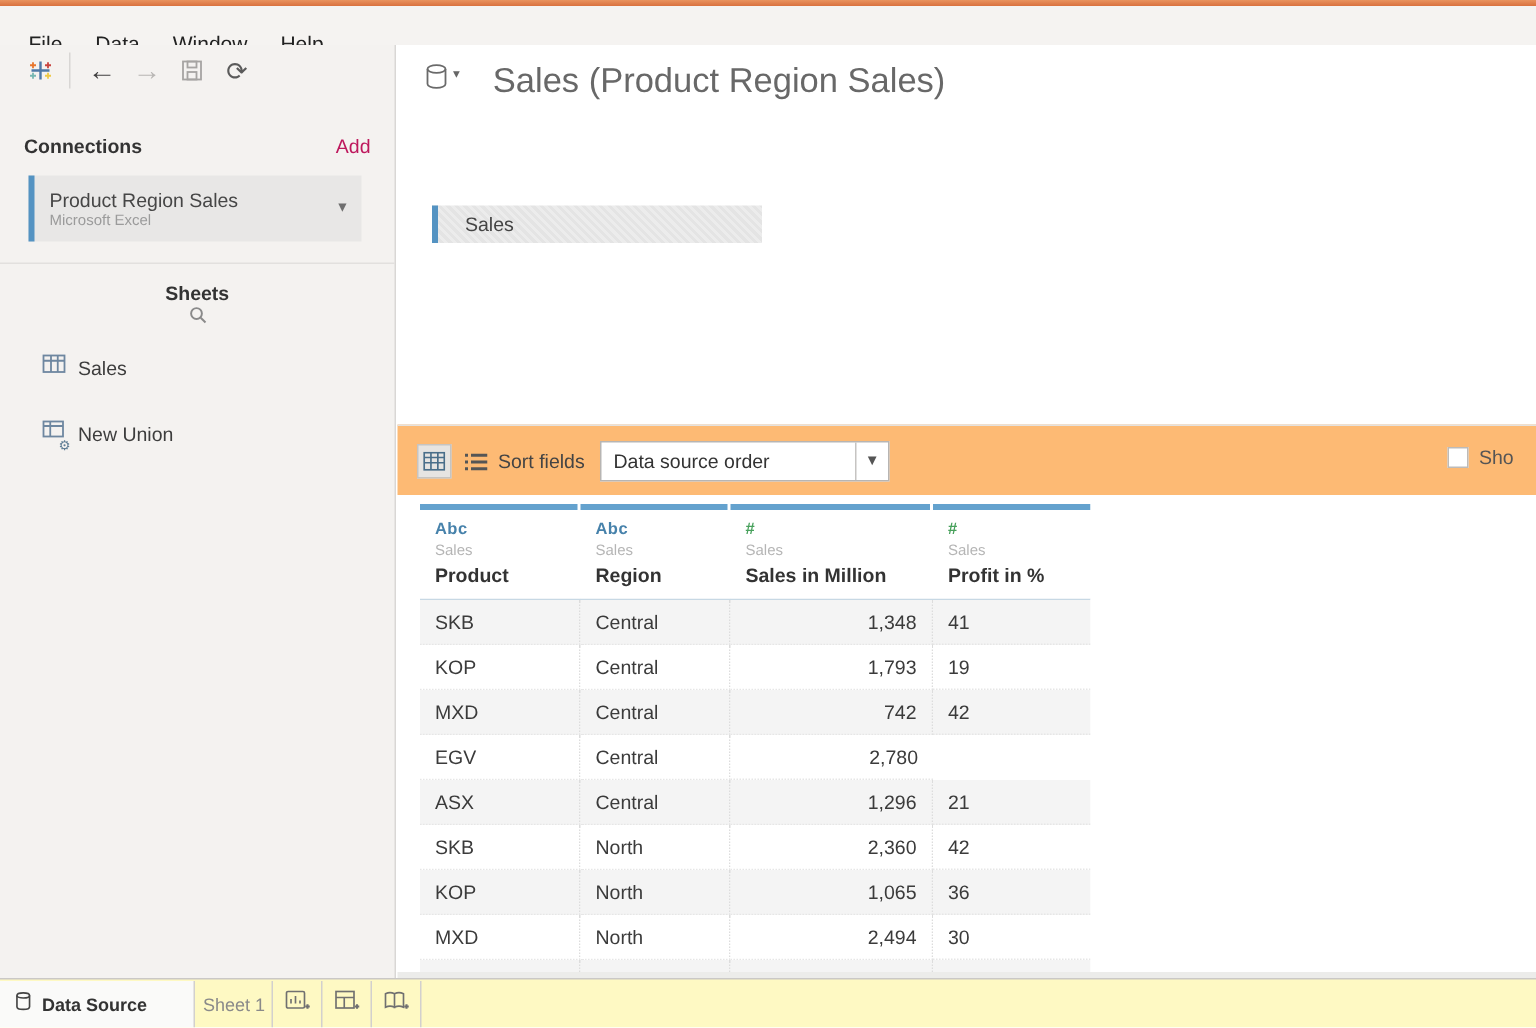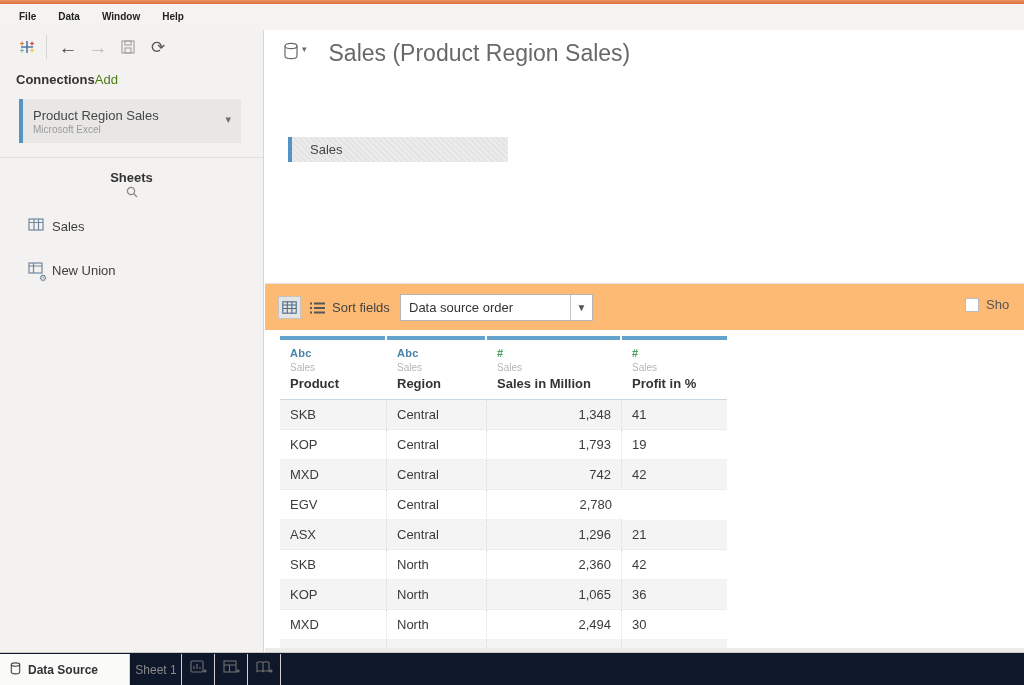--- a/index.html
+++ b/index.html
@@ -4,34 +4,34 @@
 <style>
   * { margin:0; padding:0; box-sizing:border-box; }
   html,body { width:1024px; height:685px; overflow:hidden; }
   body { font-family:"Liberation Sans", sans-serif; background:#fff; position:relative; color:#333; }
 
   
   .top-strip { position:absolute; left:0; top:0; width:1024px; height:4px;
     background:linear-gradient(#e9935f,#d9713f); }
   .menubar { position:absolute; left:0; top:4px; width:1024px; height:26px;
     background:#f5f3f1; display:flex; align-items:center; padding-left:8px; }
-  .menu-item { font-size:10px; color:#222; padding:0 11px; height:26px; line-height:26px; cursor:default;font-weight:bold; }
+  .menu-item { font-size:14px; color:#222; padding:12px 11px; height:26px; line-height:26px; cursor:default; }
 
   
   .sidebar { position:absolute; left:0; top:30px; width:264px; height:622px;
     background:#f4f2f0; border-right:1px solid #d9d7d5; }
   .toolbar { height:34px; display:flex; align-items:center; padding-left:12px; }
   .tb-btn { width:30px; height:26px; display:flex; align-items:center; justify-content:center; }
   .tb-sep { width:1px; height:24px; background:#d8d6d4; margin:0 6px 0 4px; }
   .arrow { font-size:19px; line-height:1; }
   .refresh-glyph { font-size:17px; color:#5a5a5a; }
 
-  .conn-row { display:flex; align-items:center; margin:8px 16px 0 16px; }
+  .conn-row { display:flex; justify-content:space-between; align-items:center; margin:26px 16px 0 16px; }
   .conn-title { font-size:13px; font-weight:bold; color:#333; }
-  .add-link { font-size:13px; color:#4d7c0f; cursor:pointer; }
+  .add-link { font-size:13px; color:#be185d; cursor:pointer; }
   .conn-card { position:relative; margin:12px 16px 0 19px; width:222px; height:44px;
     background:#e8e7e6; display:flex; flex-direction:column; justify-content:center; padding-left:14px; cursor:pointer; }
   .conn-accent { position:absolute; left:0; top:0; width:4px; height:44px; background:#5493c2; }
   .conn-name { font-size:13px; color:#464646; }
   .conn-sub { font-size:10px; color:#9b9b9b; margin-top:1px; }
   .conn-caret { position:absolute; right:10px; top:14px; color:#6f6f6f; font-size:11px; }
 
   .sidebar-divider { height:1px; background:#e2e0de; margin-top:14px; }
   .sheets-row { display:flex; justify-content:space-between; align-items:center; margin:12px 16px 0 16px;flex-direction:column; }
   .sheets-title { font-size:13px; font-weight:bold; color:#333; }
@@ -83,21 +83,21 @@
   .gcell { font-size:13px; color:#3b3b3b; line-height:29px; padding:0 10px;
     border-right:1px dotted #dcdcdc; border-bottom:1px dotted #e6e6e6; overflow:hidden; white-space:nowrap; }
   .gcell:last-child { border-right:none; }
   .gcell:nth-child(1){ width:107px; } .gcell:nth-child(2){ width:100px; }
   .gcell:nth-child(3){ width:135px; text-align:right; } .gcell:nth-child(4){ width:105px; text-align:left; }
 
   .hscroll-track { position:absolute; left:0; top:618px; width:759px; height:4px; background:#ececea; }
 
   
   .footer { position:absolute; left:0; top:652px; width:1024px; height:33px;
-    background:#0f172a; border-top:1px solid #cac8c6; }
+    background:#fef9c3; border-top:1px solid #cac8c6; }
   .tab-datasource { position:absolute; left:0; top:1px; width:130px; height:31px; background:#fafaf9;
     border-right:1px solid #d2d0ce; display:flex; align-items:center; gap:7px; padding-left:10px; cursor:pointer; }
   .tab-ds-label { font-size:12px; color:#333; font-weight:bold; }
   .tab-sheet { position:absolute; left:131px; top:1px; width:51px; height:31px;
     display:flex; align-items:center; justify-content:center; border-right:1px solid #d2d0ce; cursor:pointer; }
   .tab-sheet-label { font-size:12px; color:#8a8a8a; }
   .ft-icon-btn { position:absolute; top:1px; width:32px; height:31px; display:flex;
     align-items:center; justify-content:center; border-right:1px solid #d2d0ce; cursor:pointer; }
 </style>
 </head>

